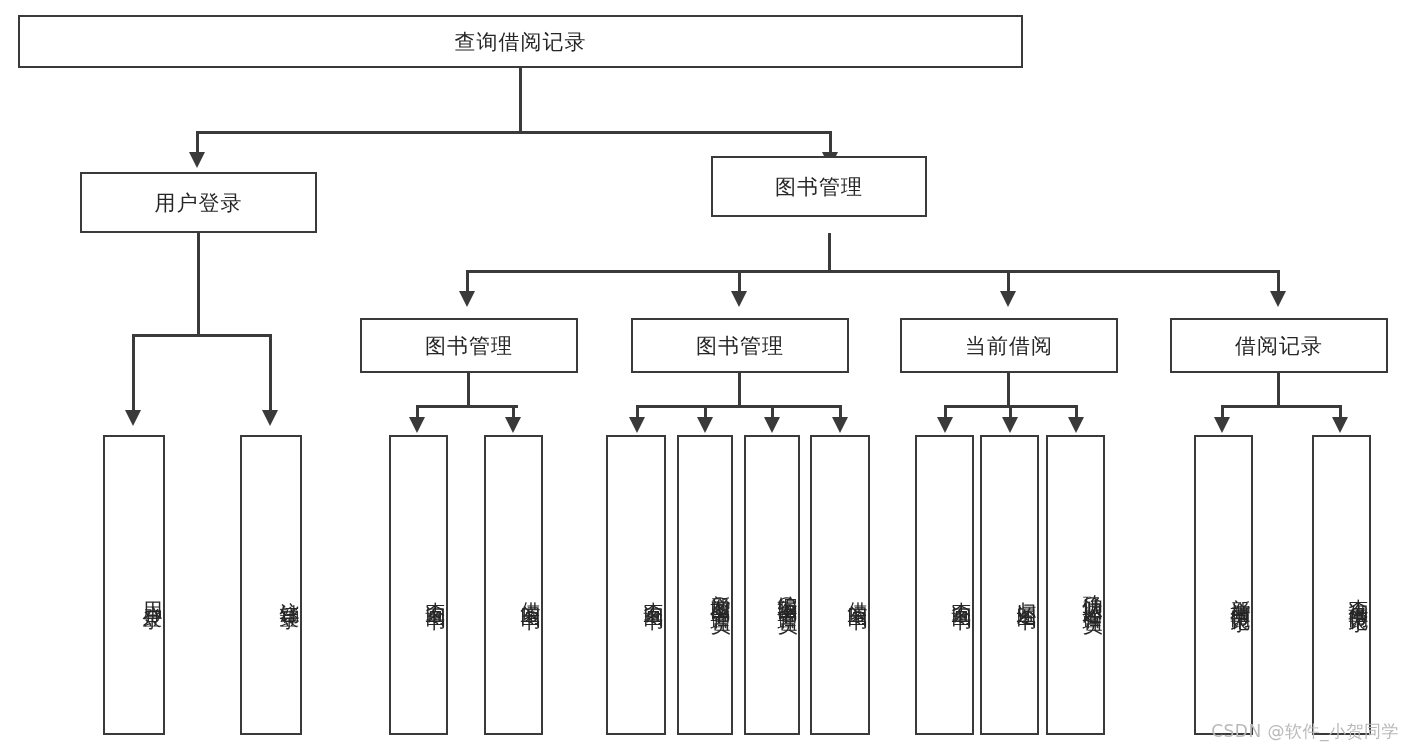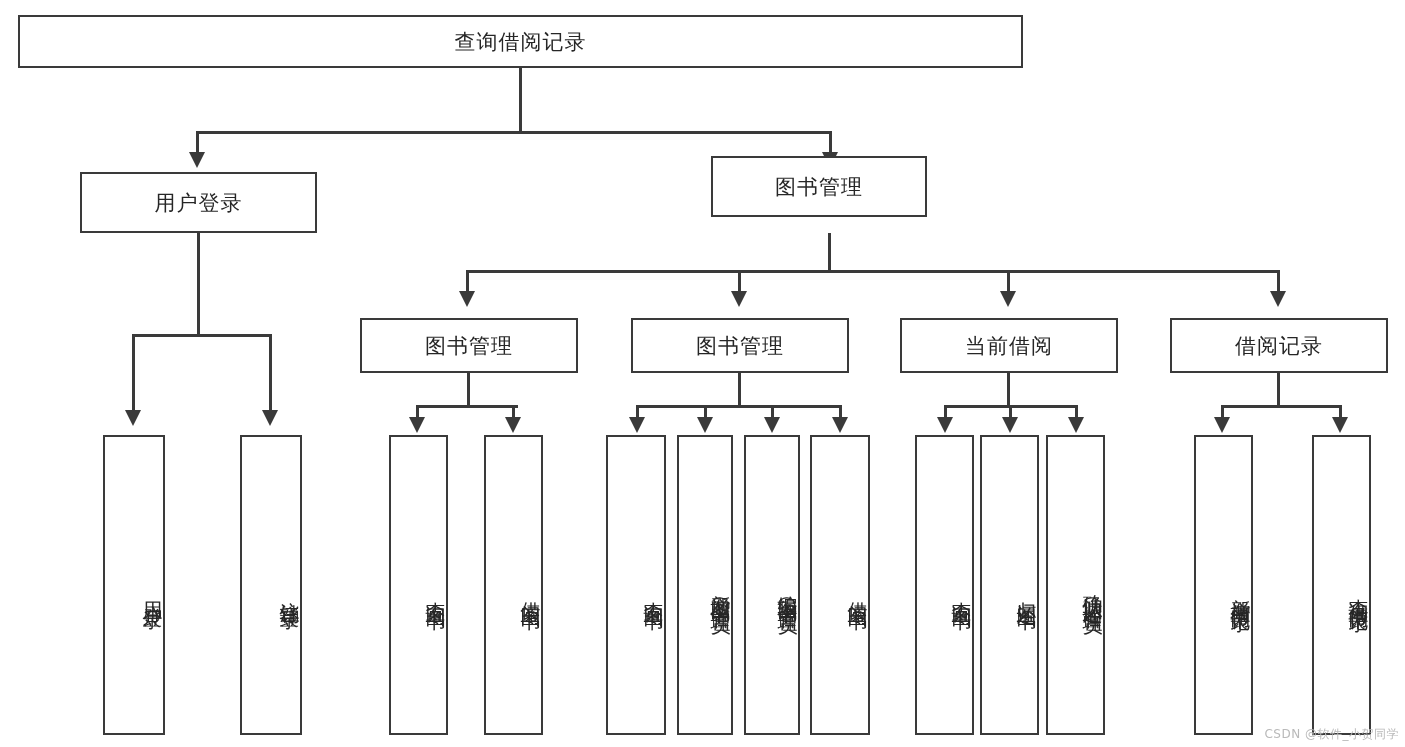--- a/index.html
+++ b/index.html
@@ -6,21 +6,21 @@
   body{font-family:"DejaVu Sans","Liberation Sans",sans-serif;}
   #canvas{position:relative;width:1405px;height:747px;background:#ffffff;overflow:hidden;}
   .node{position:absolute;box-sizing:border-box;background:#ffffff;border:2.5px solid #3a3a3a;display:flex;align-items:center;justify-content:center;color:#262626;}
   .node.h{font-size:21px;letter-spacing:1px;}
   .node.v{writing-mode:vertical-rl;text-orientation:upright;font-size:20px;letter-spacing:3px;line-height:1.05;padding-top:14px;align-items:flex-start;justify-content:center;}
   .node.v span{writing-mode:vertical-rl;text-orientation:upright;}
   .ln{position:absolute;background:#3a3a3a;}
   .ln.v{width:3px;}
   .ln.h{height:3px;}
   .arrow{position:absolute;width:0;height:0;border-left:8px solid transparent;border-right:8px solid transparent;border-top:16px solid #3a3a3a;}
-  #watermark{position:absolute;right:6px;bottom:4px;font-size:12px;color:#b9b9b9;letter-spacing:0.5px;white-space:nowrap;}
+  #watermark{position:absolute;right:6px;bottom:4px;font-size:17px;color:#b9b9b9;letter-spacing:0.5px;white-space:nowrap;}
 </style>
 </head>
 <body>
 
 <div id="canvas">
 
   <div class="node h" style="left:18px;top:15px;width:1005px;height:53px;">
     <span>查询借阅记录</span>
   </div>
 

